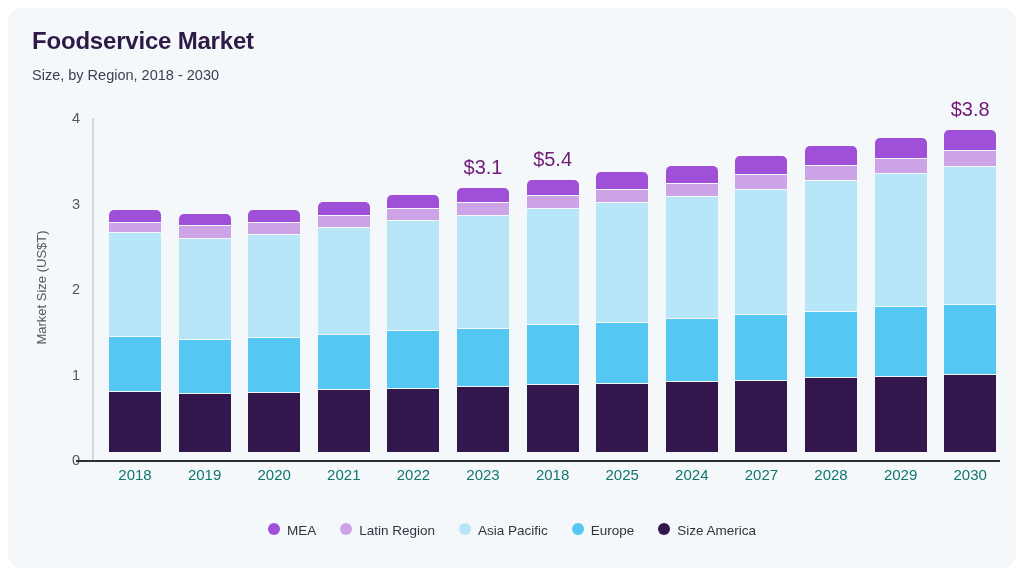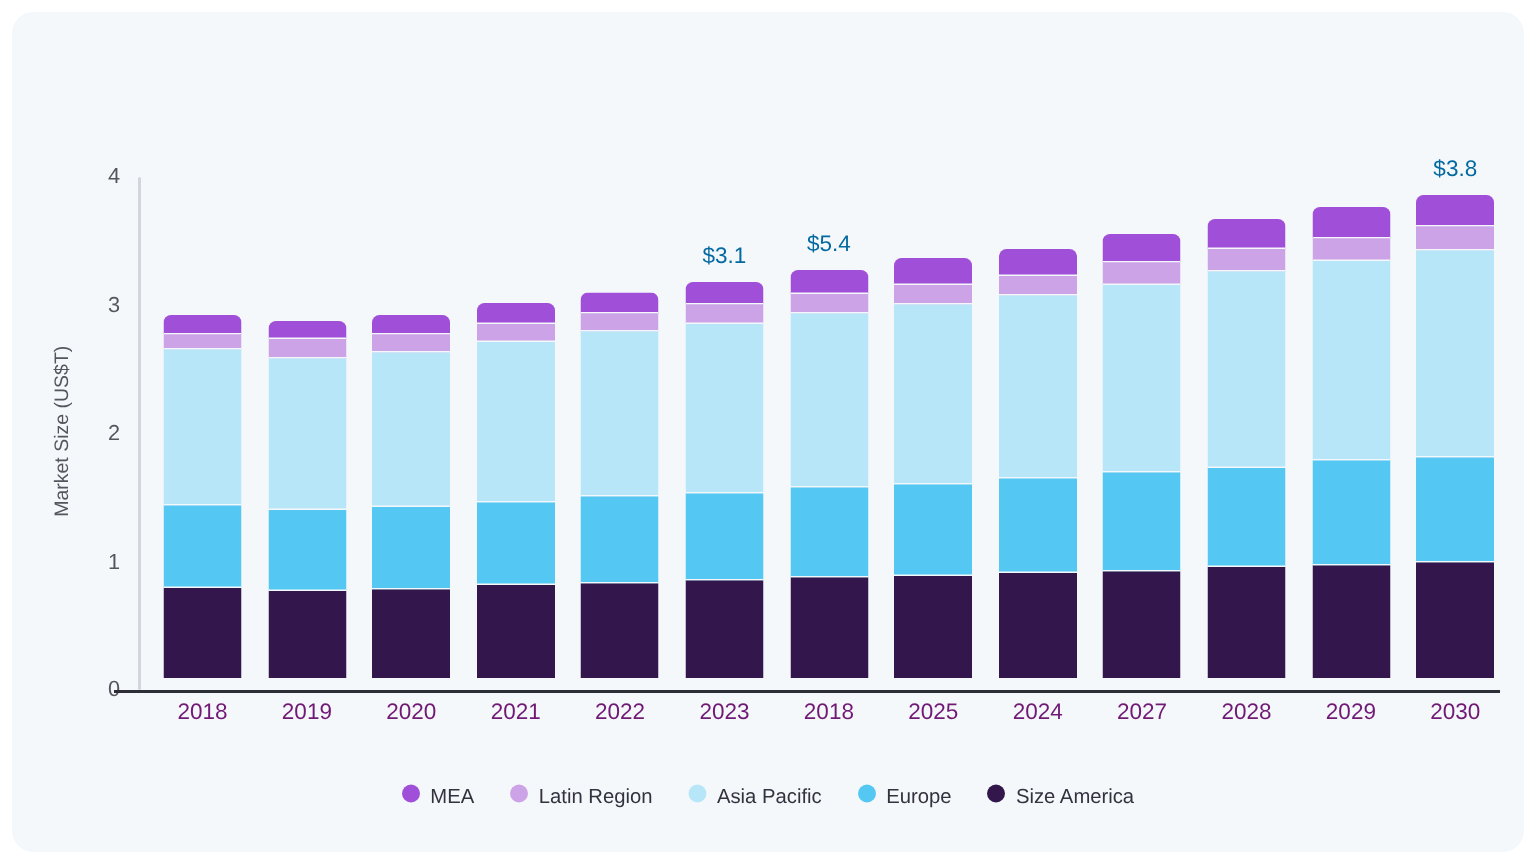--- a/index.html
+++ b/index.html
@@ -158,32 +158,32 @@
     width: 100%;
     box-sizing: border-box;
     border-bottom: 1.5px solid #f5f8fb;
   }
   .seg:last-child { border-bottom: none; }
   .bar-value {
     position: absolute;
     left: -12px;
     width: 76px;
     text-align: center;
-    font-size: 15px;
-    color: #0369a1;
+    font-size: 20px;
+    color: #701a75;
     white-space: nowrap;
   }
   .x-tick-label {
     position: absolute;
     top: 14px;
     left: -12px;
     width: 76px;
     text-align: center;
     font-size: 15px;
-    color: #701a75;
+    color: #0f766e;
   }
 
   
   #legend {
     position: absolute;
     left: 0;
     top: 515px;
     width: 1008px;
     display: flex;
     justify-content: center;
@@ -205,20 +205,24 @@
     font-size: 13.5px;
     color: #33333f;
     white-space: nowrap;
   }
 </style>
 </head>
 <body>
 
 <div id="card">
 
+  <div id="header">
+    <h1 id="title">Foodservice Market</h1>
+    <p id="subtitle">Size, by Region, 2018 - 2030</p>
+  </div>
 
 
   <div id="plot-area">
     <div id="y-axis-title">Market Size (US$T)</div>
     <div id="y-ticks">
         <div class="y-tick-label" style="left: 38px; top: 445px;">0</div>
         <div class="y-tick-label" style="left: 38px; top: 359.5px;">1</div>
         <div class="y-tick-label" style="left: 38px; top: 274px;">2</div>
         <div class="y-tick-label" style="left: 38px; top: 188.5px;">3</div>
         <div class="y-tick-label" style="left: 38px; top: 103px;">4</div>

